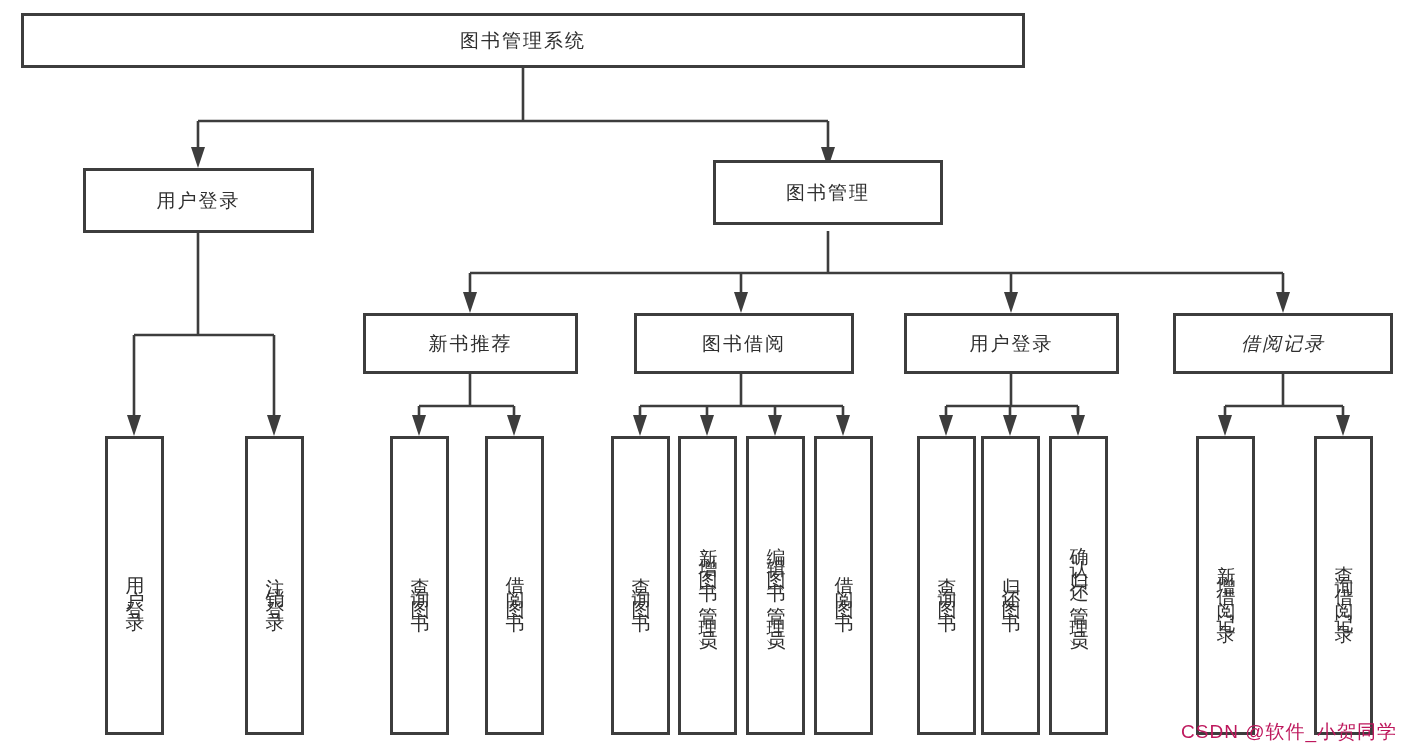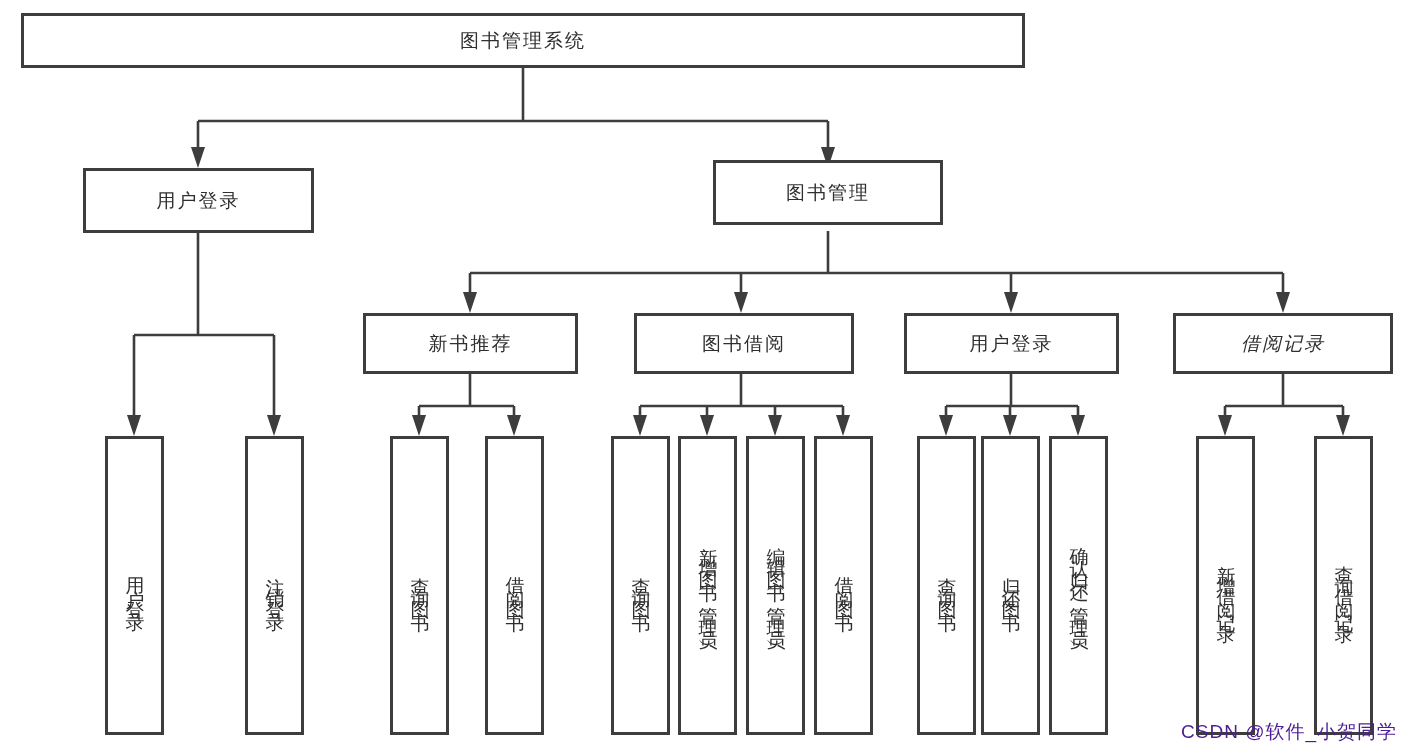--- a/index.html
+++ b/index.html
@@ -43,21 +43,21 @@
     letter-spacing: 12px;
     line-height: 1.1;
     white-space: nowrap;
   }
   .watermark {
     position: absolute;
     right: 8px;
     bottom: 2px;
     font-size: 19px;
     letter-spacing: 1px;
-    color: #4c1d95;
+    color: #be185d;
     z-index: 5;
     white-space: nowrap;
     margin-left: 22px;
   }
 </style>
 </head>
 <body>
 
 <div class="canvas">
 

